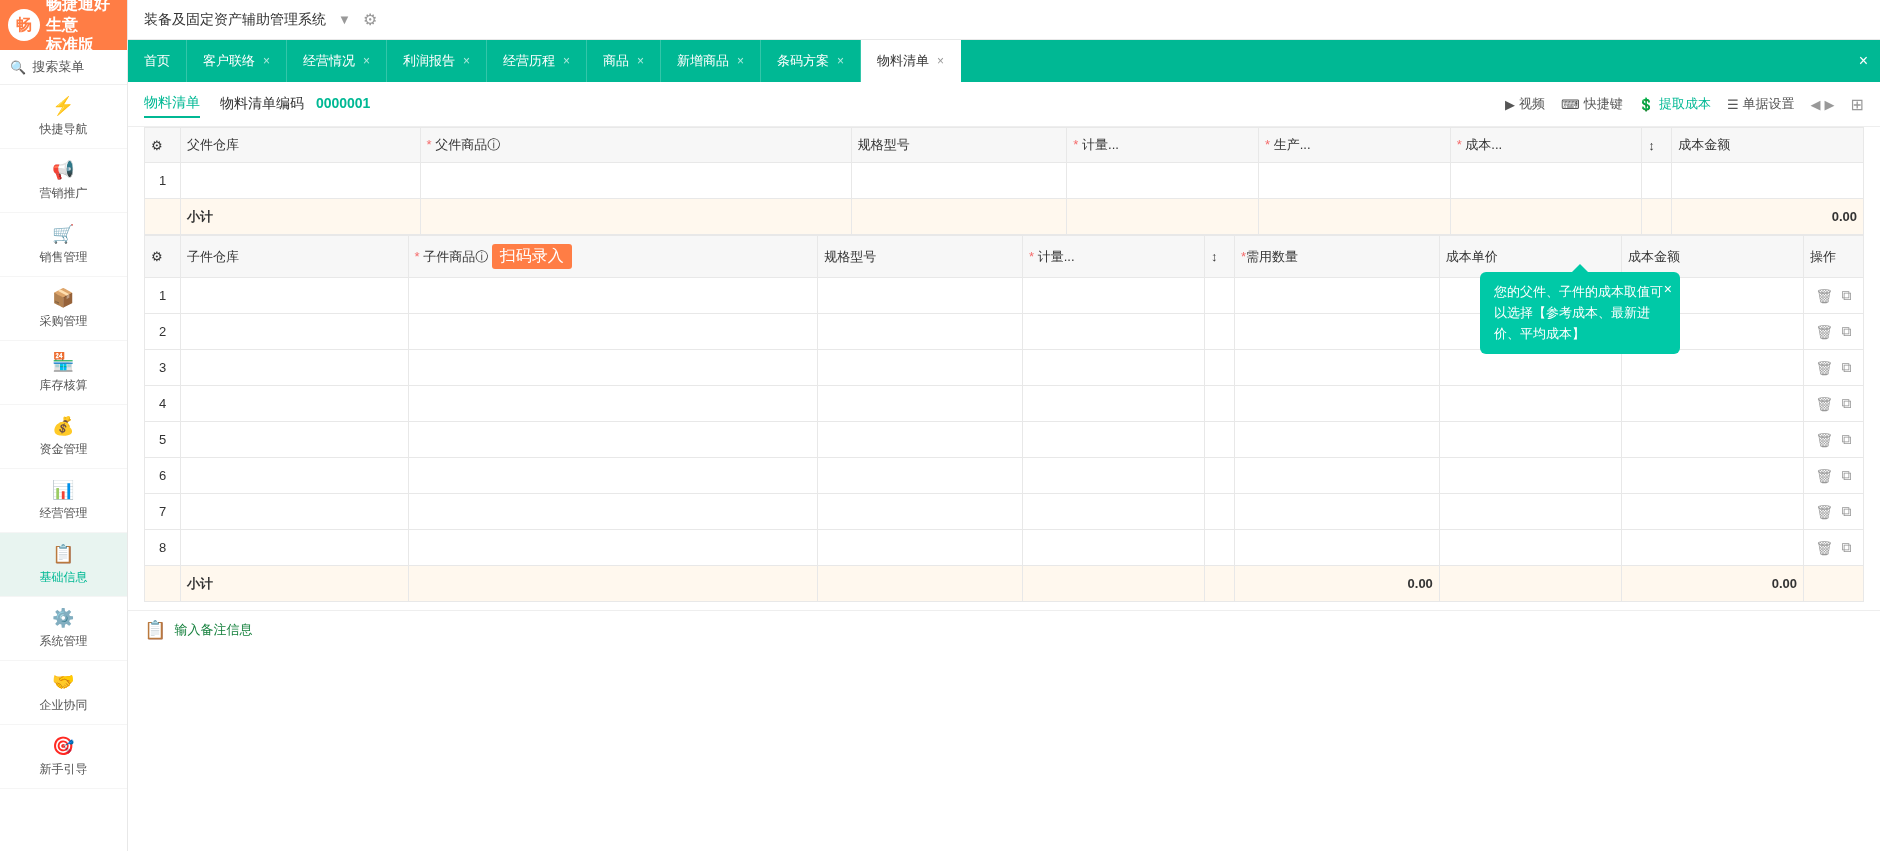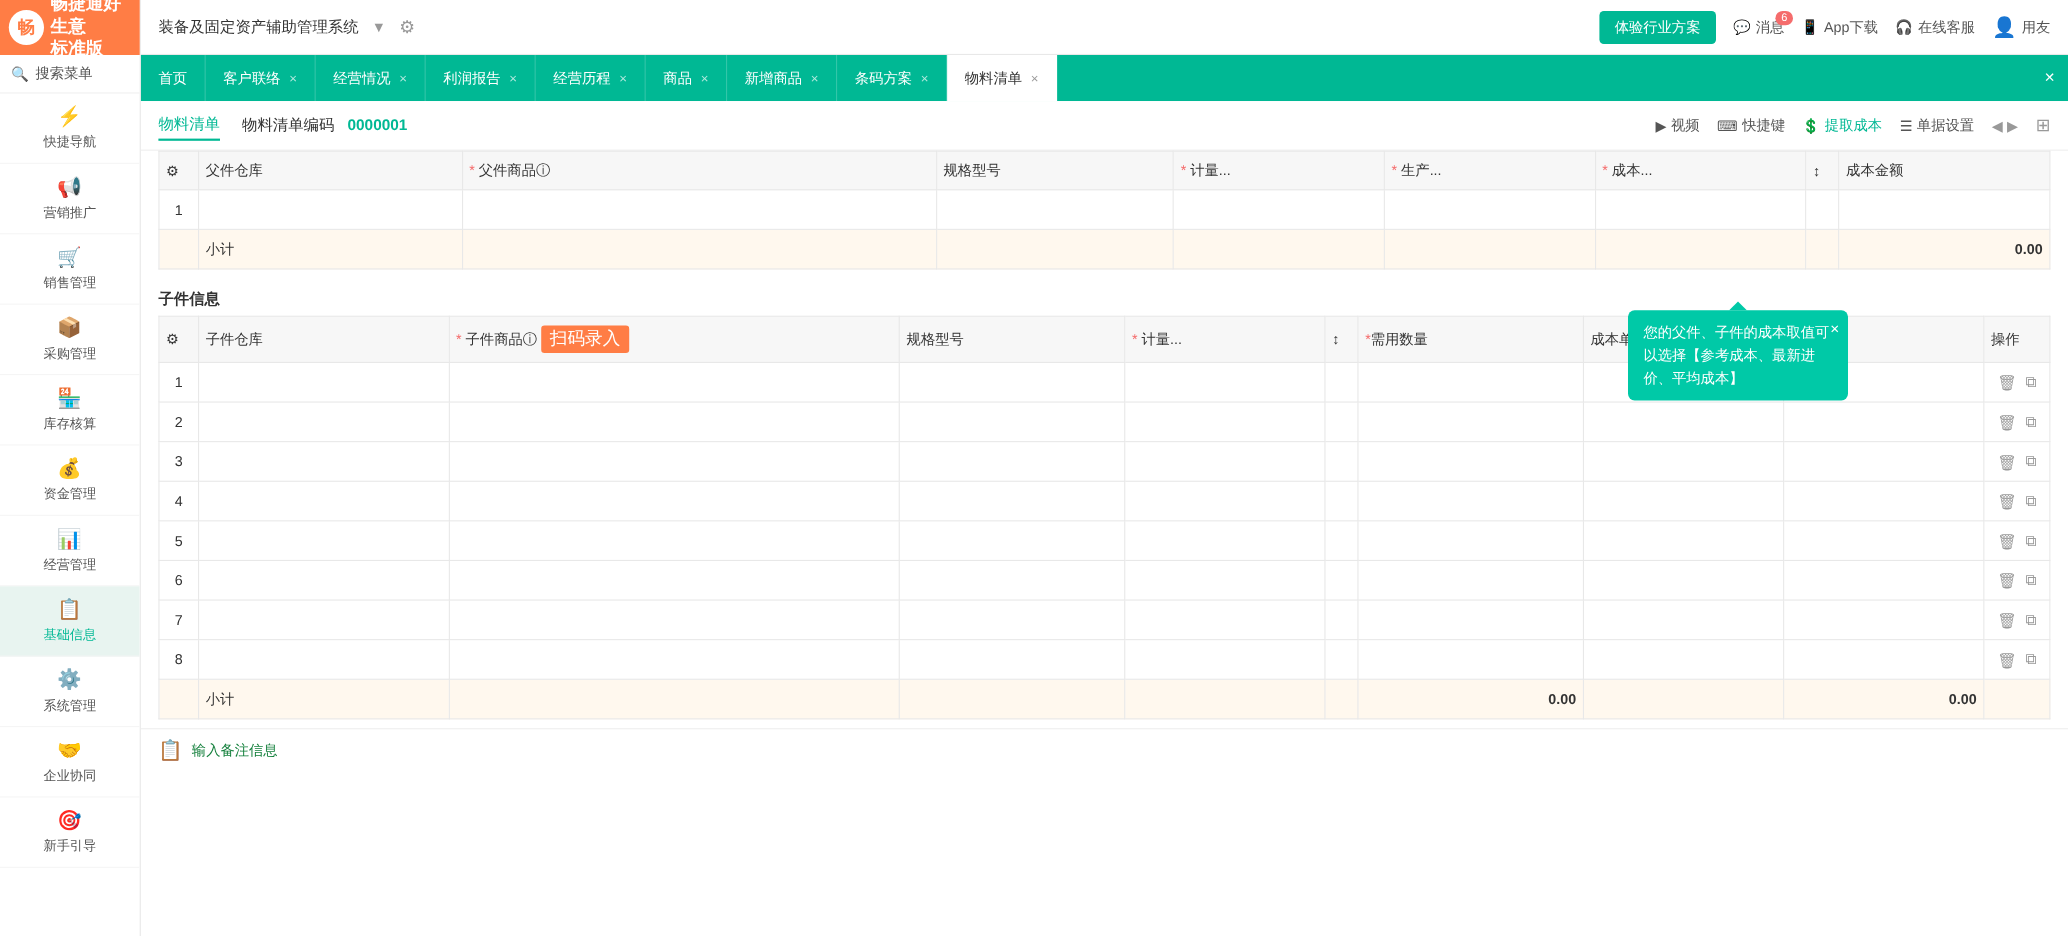--- a/index.html
+++ b/index.html
@@ -64,21 +64,21 @@
       flex: 1;
       display: flex;
       flex-direction: column;
       height: 100%;
       overflow: hidden;
     }
 
     
     .top-header {
       background: #fff;
-      height: 50px;
+      height: 40px;
       display: flex;
       align-items: center;
       justify-content: space-between;
       padding: 0 16px;
       border-bottom: 1px solid #e8e8e8;
       flex-shrink: 0;
     }
     .top-header-left {
       display: flex; align-items: center; gap: 12px;
     }
@@ -208,21 +208,21 @@
       text-align: left;
     }
     .data-table td {
       border: 1px solid #e8e8e8;
       padding: 6px;
       color: #333;
       height: 36px;
     }
     .data-table tr.subtotal td {
       background: #fff8ee;
-      font-weight: normal;
+      font-weight: bold;
     }
     .th-settings {
       width: 36px;
       text-align: center;
     }
     .row-num {
       text-align: center;
       width: 36px;
       color: #999;
     }
@@ -374,42 +374,20 @@
   </div>
 </div>
 
 <div class="main-content">
 
   <div class="top-header">
     <div class="top-header-left">
       <span class="sys-title">装备及固定资产辅助管理系统</span>
       <span style="color:#999; cursor:pointer;">▼</span>
       <span style="color:#999; cursor:pointer; font-size:16px;">⚙</span>
-    </div>
-    <div class="top-header-actions">
-      <button class="btn-trial">体验行业方案</button>
-      <div class="header-icon-group">
-        <div class="header-icon-item" style="position:relative;">
-          <span>💬</span>
-          <span>消息</span>
-          <span class="badge">6</span>
-        </div>
-        <div class="header-icon-item">
-          <span>📱</span>
-          <span>App下载</span>
-        </div>
-        <div class="header-icon-item">
-          <span>🎧</span>
-          <span>在线客服</span>
-        </div>
-        <div class="header-icon-item">
-          <span style="font-size:18px;">👤</span>
-          <span>用友</span>
-        </div>
-      </div>
     </div>
   </div>
 
   <div class="nav-tabs">
     <div class="nav-tab">
       <span>首页</span>
     </div>
     <div class="nav-tab">
       <span>客户联络</span>
       <span class="close-btn">×</span>
@@ -513,21 +491,20 @@
             <td></td>
             <td style="text-align:right;"></td>
             <td></td>
             <td></td>
             <td class="col-costamt"><strong>0.00</strong></td>
           </tr>
         </tbody>
       </table>
     </div>
 
-    <div class="section-title" style="margin-top:8px;">子件信息</div>
     <div class="table-wrapper">
       <table class="data-table">
         <thead>
           <tr>
             <th class="th-settings">⚙</th>
             <th class="col-warehouse">子件仓库</th>
             <th class="col-product">
               <span style="color:#f56c6c;">* </span>子件商品ⓘ
               <button class="scan-btn">扫码录入</button>
             </th>

